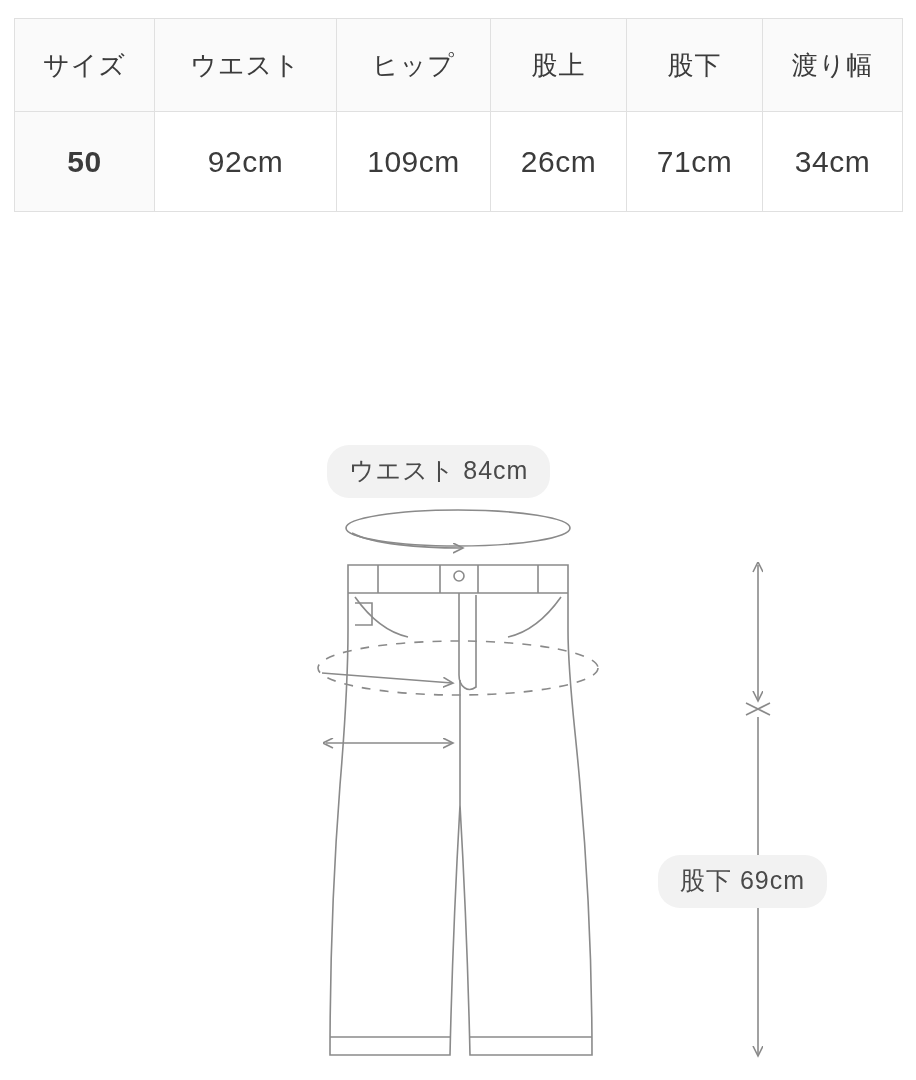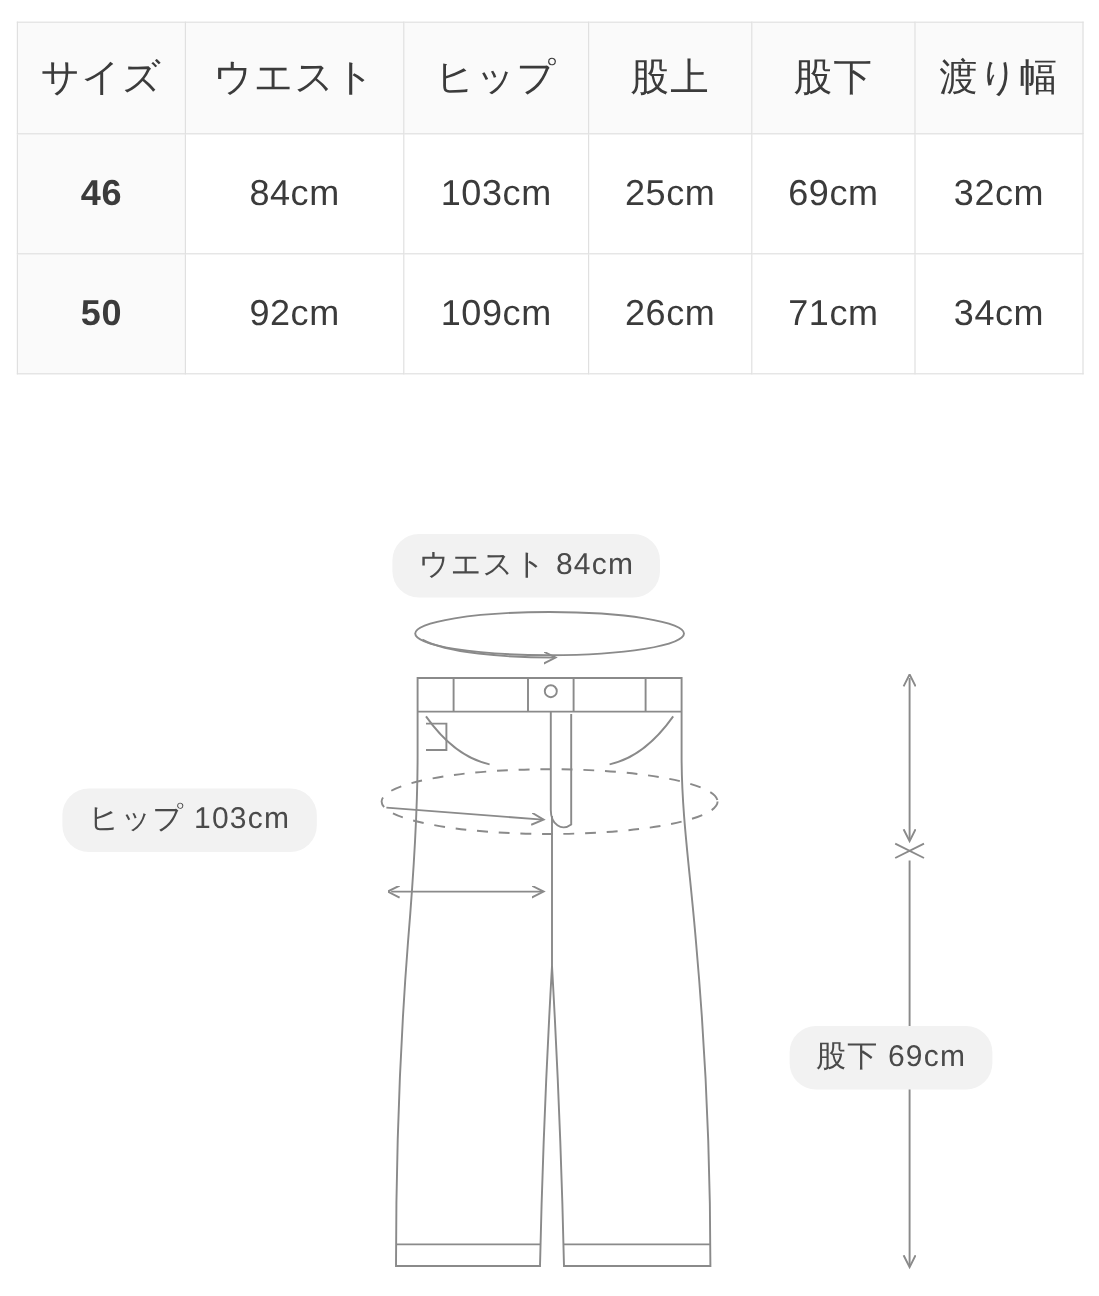--- a/index.html
+++ b/index.html
@@ -31,21 +31,21 @@
   table.size-table th,
   table.size-table td {
     border: 1px solid #e0e0e0;
     text-align: center;
     vertical-align: middle;
     font-weight: normal;
     color: #3b3b3b;
   }
   table.size-table thead th {
     height: 90px;
-    font-size: 32px;
+    font-size: 26px;
     background: #fafafa;
     letter-spacing: 1px;
   }
   table.size-table tbody td {
     height: 97px;
     font-size: 30px;
     letter-spacing: 0.5px;
   }
   table.size-table tbody td.size-cell {
     font-weight: bold;
@@ -108,28 +108,20 @@
         <th>サイズ</th>
         <th>ウエスト</th>
         <th>ヒップ</th>
         <th>股上</th>
         <th>股下</th>
         <th>渡り幅</th>
       </tr>
     </thead>
     <tbody>
       <tr>
-        <td class="size-cell">46</td>
-        <td>84cm</td>
-        <td>103cm</td>
-        <td>25cm</td>
-        <td>69cm</td>
-        <td>32cm</td>
-      </tr>
-      <tr>
         <td class="size-cell">50</td>
         <td>92cm</td>
         <td>109cm</td>
         <td>26cm</td>
         <td>71cm</td>
         <td>34cm</td>
       </tr>
     </tbody>
   </table>
 </div>
@@ -185,15 +177,14 @@
 
       <path d="M758,140 L758,275" marker-start="url(#arrStart)" marker-end="url(#arrEnd)"></path>
 
       <path d="M746,290 L770,278 M746,278 L770,290"></path>
 
       <path d="M758,292 L758,630" marker-end="url(#arrEnd)"></path>
     </g>
   </svg>
 
   <div class="pill pill-waist">ウエスト 84cm</div>
-  <div class="pill pill-hip">ヒップ 103cm</div>
   <div class="pill pill-inseam">股下 69cm</div>
 </div>
 
 </body></html>

